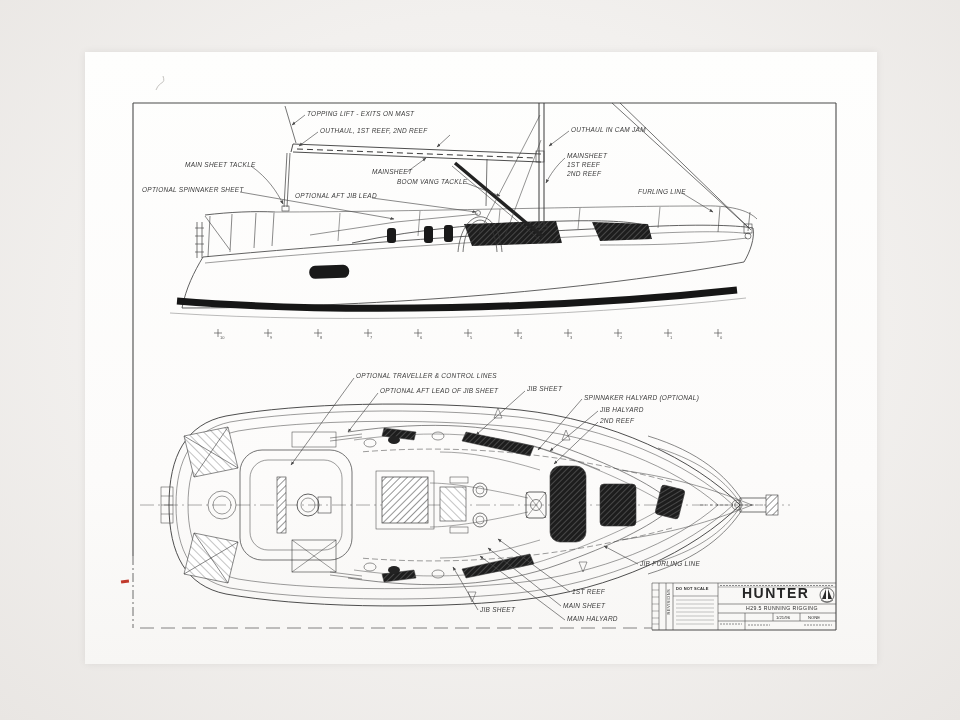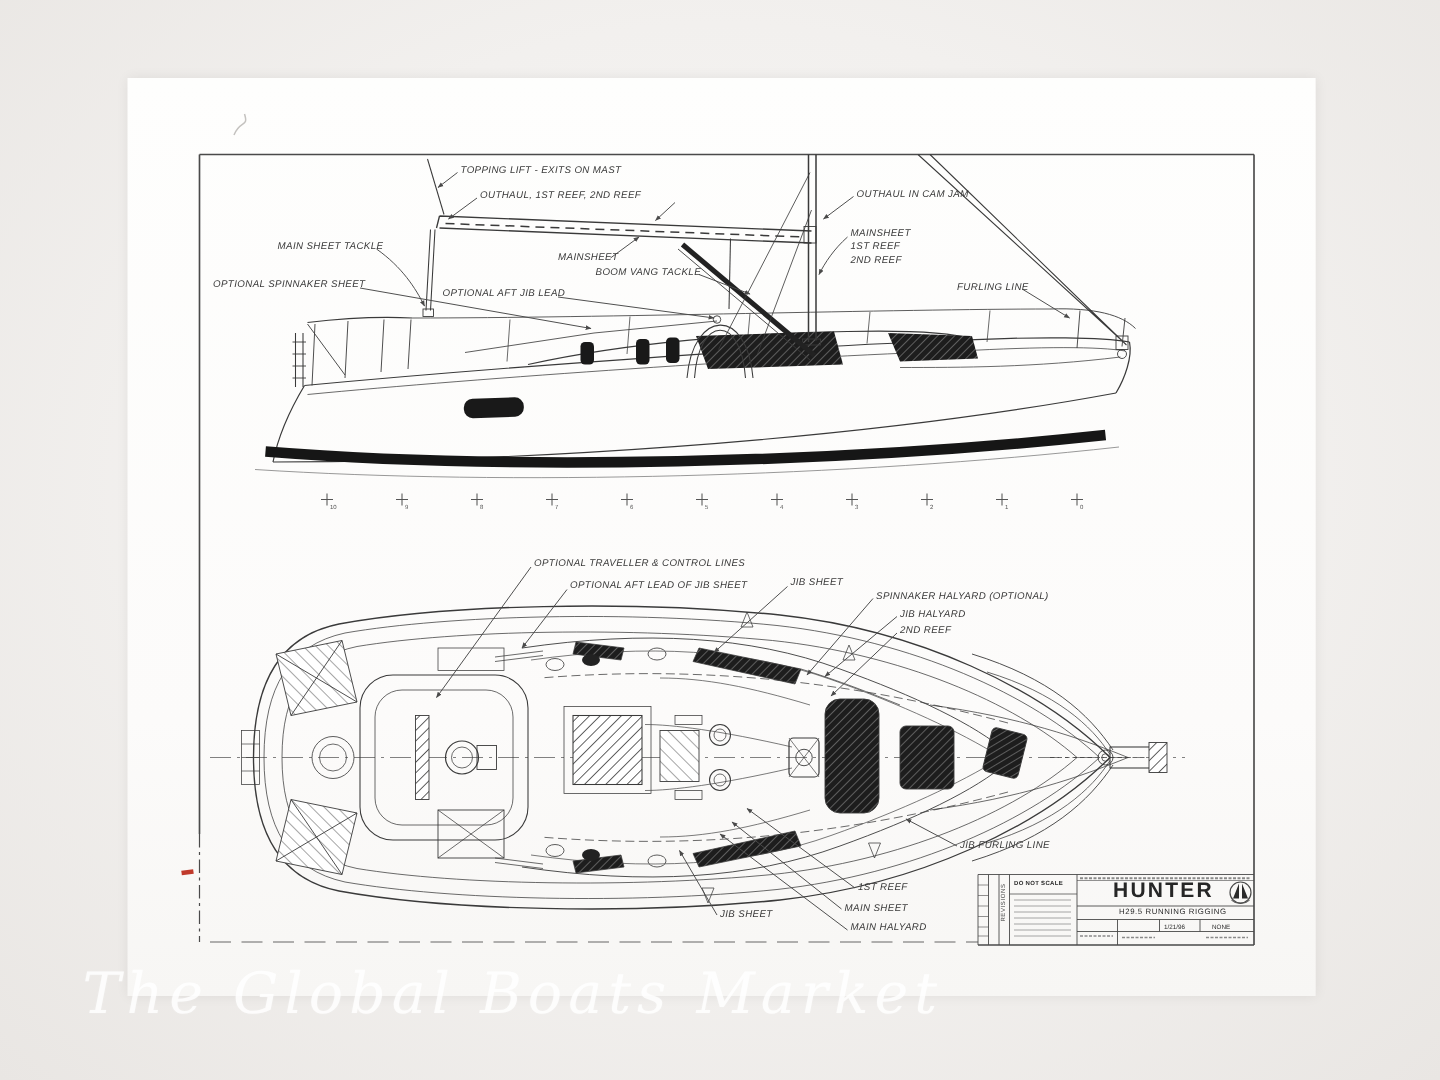--- a/index.html
+++ b/index.html
@@ -309,14 +309,13 @@
   <div class="lbl" style="left:480px;top:606px">JIB SHEET</div>
 
   <div class="tb tb-dns">DO NOT SCALE</div>
   <div class="tb tb-rev">REVISIONS</div>
   <div class="tb tb-brand">HUNTER</div>
   <div class="tb tb-title">H29.5 RUNNING RIGGING</div>
   <div class="tb tb-date">1/21/96</div>
   <div class="tb tb-scale">NONE</div>
 
   <div class="redmark"></div>
-  <div class="wm">The Global Boats Market</div>
 </div>
 
 </body></html>

